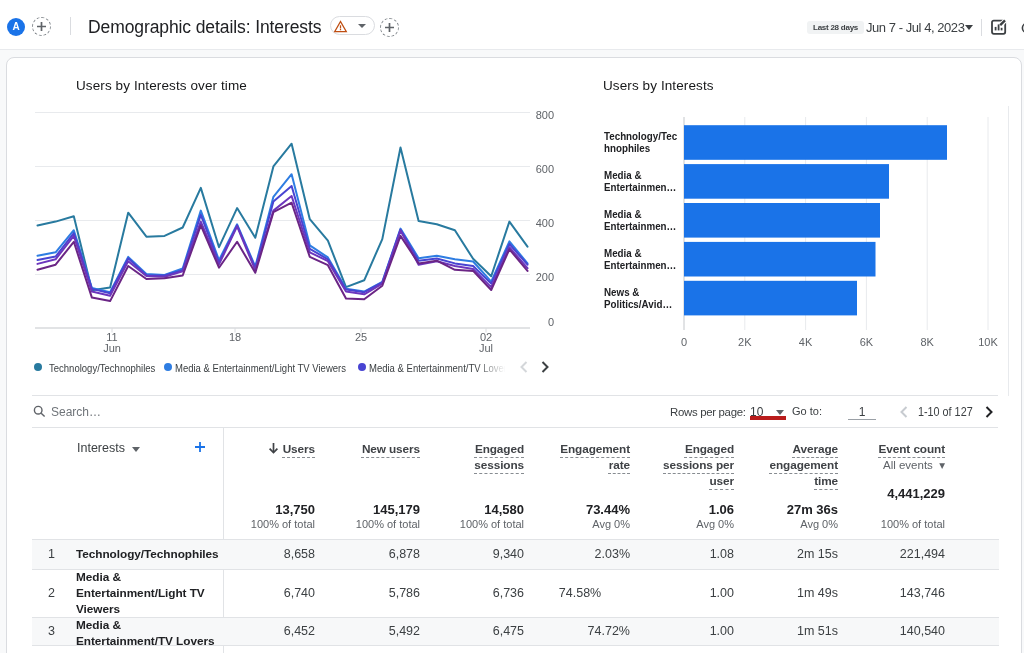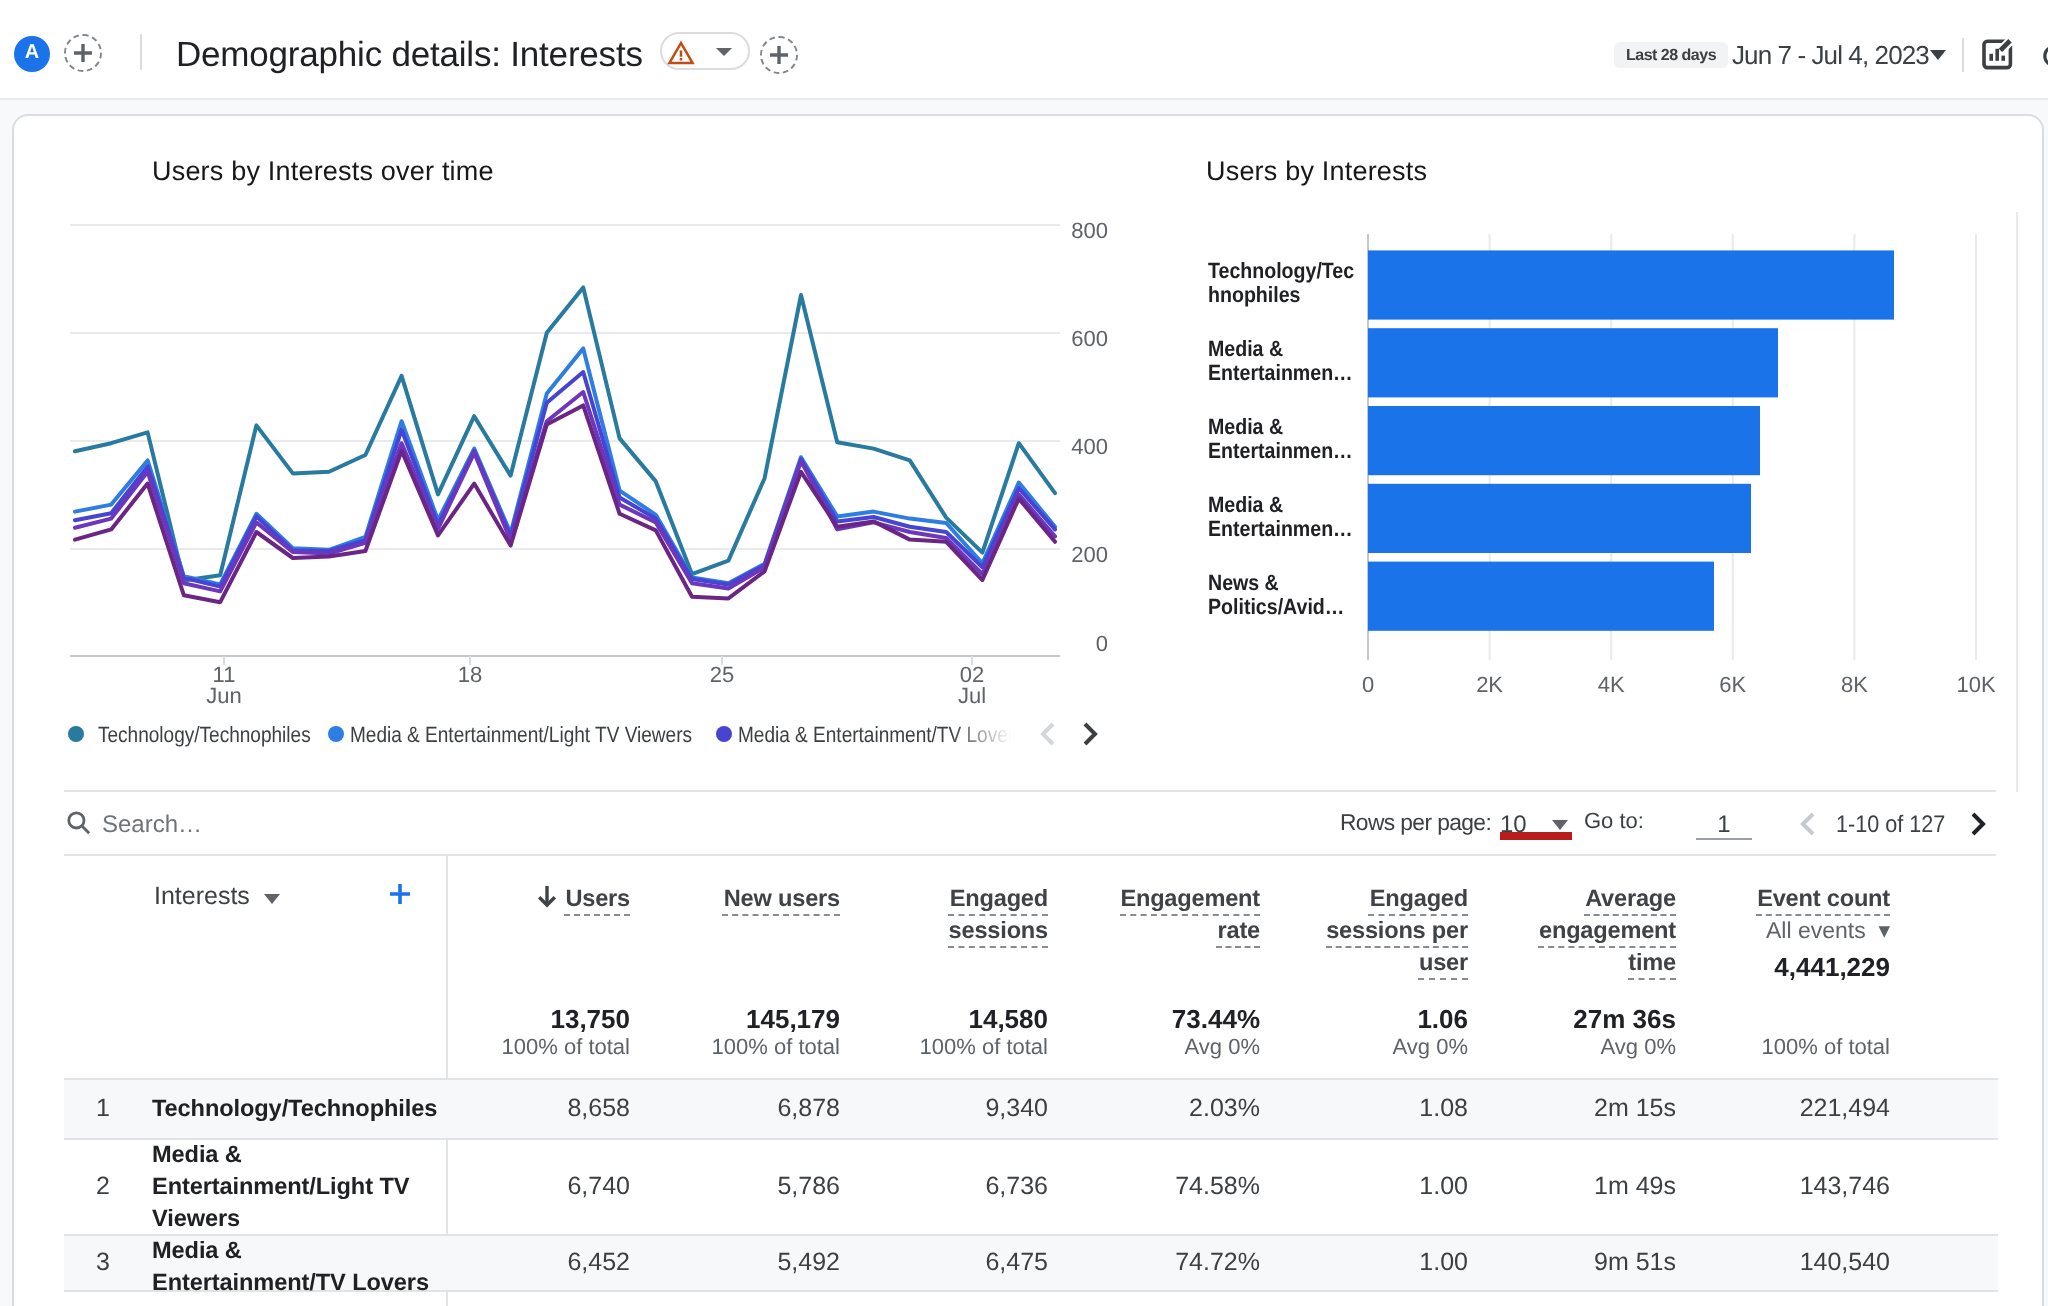--- a/index.html
+++ b/index.html
@@ -179,21 +179,21 @@
 <div class="mh" style="left:738px;top:441px;width:100px;"><u>Average<br>engagement<br>time</u></div>
 <div class="mh" style="left:845px;top:441px;width:100px;"><u>Event count</u></div>
 <div class="abs r" style="left:845px;top:458px;width:100px;font-size:11.5px;color:#5f6368;">All events &nbsp;▾</div>
 
 <div class="tot" style="left:215px;top:502px;width:100px;">13,750</div>
 <div class="tot" style="left:320px;top:502px;width:100px;">145,179</div>
 <div class="tot" style="left:424px;top:502px;width:100px;">14,580</div>
 <div class="tot" style="left:530px;top:502px;width:100px;">73.44%</div>
 <div class="tot" style="left:634px;top:502px;width:100px;">1.06</div>
 <div class="tot" style="left:738px;top:502px;width:100px;">27m 36s</div>
-<div class="tot" style="left:845px;top:476px;width:100px;">4,441,229</div>
+<div class="tot" style="left:845px;top:486px;width:100px;">4,441,229</div>
 <div class="sub" style="left:215px;top:518px;width:100px;">100% of total</div>
 <div class="sub" style="left:320px;top:518px;width:100px;">100% of total</div>
 <div class="sub" style="left:424px;top:518px;width:100px;">100% of total</div>
 <div class="sub" style="left:530px;top:518px;width:100px;">Avg 0%</div>
 <div class="sub" style="left:634px;top:518px;width:100px;">Avg 0%</div>
 <div class="sub" style="left:738px;top:518px;width:100px;">Avg 0%</div>
 <div class="sub" style="left:845px;top:518px;width:100px;">100% of total</div>
 
 <div class="abs" style="left:32px;top:539px;width:966.5px;height:29.5px;background:#f7f8f9;"></div>
 <div class="abs" style="left:32px;top:617px;width:966.5px;height:28.5px;background:#f7f8f9;"></div>
@@ -208,25 +208,25 @@
 <div class="val" style="left:424px;top:547px;width:100px;">9,340</div>
 <div class="val" style="left:530px;top:547px;width:100px;">2.03%</div>
 <div class="val" style="left:634px;top:547px;width:100px;">1.08</div>
 <div class="val" style="left:738px;top:547px;width:100px;">2m 15s</div>
 <div class="val" style="left:845px;top:547px;width:100px;">221,494</div>
 <div class="rn" style="left:48px;top:586px;">2</div>
 <div class="nm" style="left:76px;top:570px;width:141px;">Media &amp; Entertainment/Light TV Viewers</div>
 <div class="val" style="left:215px;top:586px;width:100px;">6,740</div>
 <div class="val" style="left:320px;top:586px;width:100px;">5,786</div>
 <div class="val" style="left:424px;top:586px;width:100px;">6,736</div>
-<div class="val" style="left:530px;top:586px;width:100px;">74.58%</div>
+<div class="val" style="left:530px;top:586px;width:100px;text-align:center;">74.58%</div>
 <div class="val" style="left:634px;top:586px;width:100px;">1.00</div>
 <div class="val" style="left:738px;top:586px;width:100px;">1m 49s</div>
 <div class="val" style="left:845px;top:586px;width:100px;">143,746</div>
 <div class="rn" style="left:48px;top:624px;">3</div>
 <div class="nm" style="left:76px;top:618px;width:141px;">Media &amp; Entertainment/TV Lovers</div>
 <div class="val" style="left:215px;top:624px;width:100px;">6,452</div>
 <div class="val" style="left:320px;top:624px;width:100px;">5,492</div>
 <div class="val" style="left:424px;top:624px;width:100px;">6,475</div>
 <div class="val" style="left:530px;top:624px;width:100px;">74.72%</div>
 <div class="val" style="left:634px;top:624px;width:100px;">1.00</div>
-<div class="val" style="left:738px;top:624px;width:100px;">9m 51s</div>
+<div class="val" style="left:738px;top:624px;width:100px;">1m 51s</div>
 <div class="val" style="left:845px;top:624px;width:100px;">140,540</div>
 
 </body></html>

